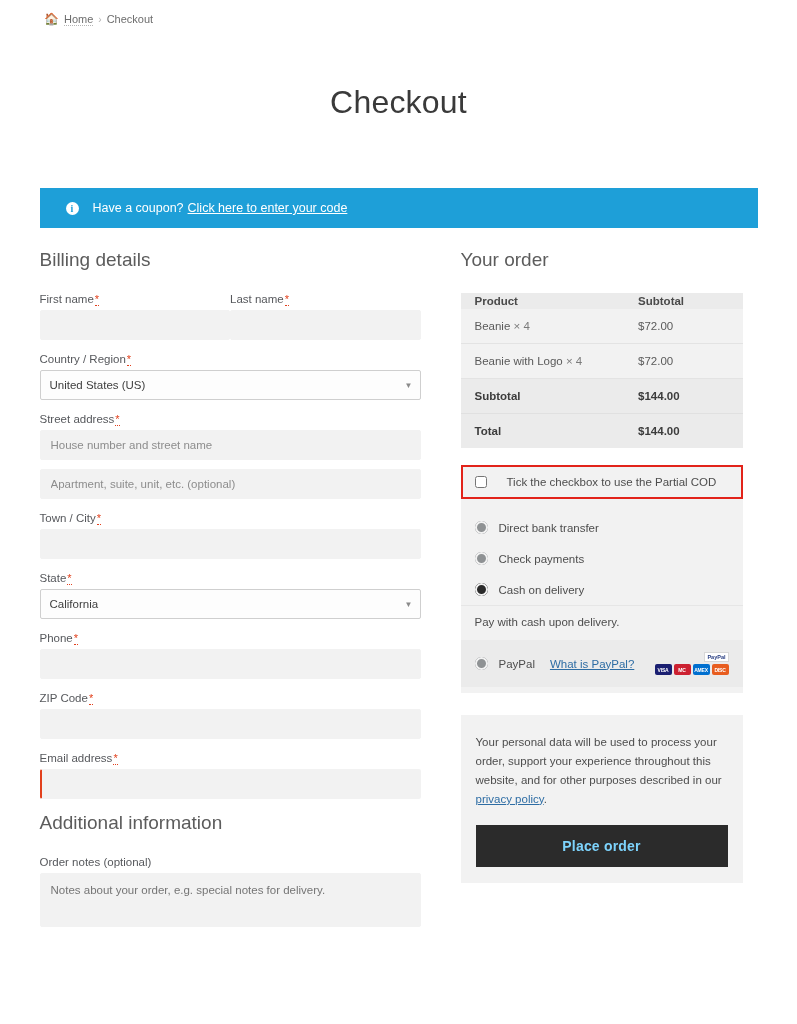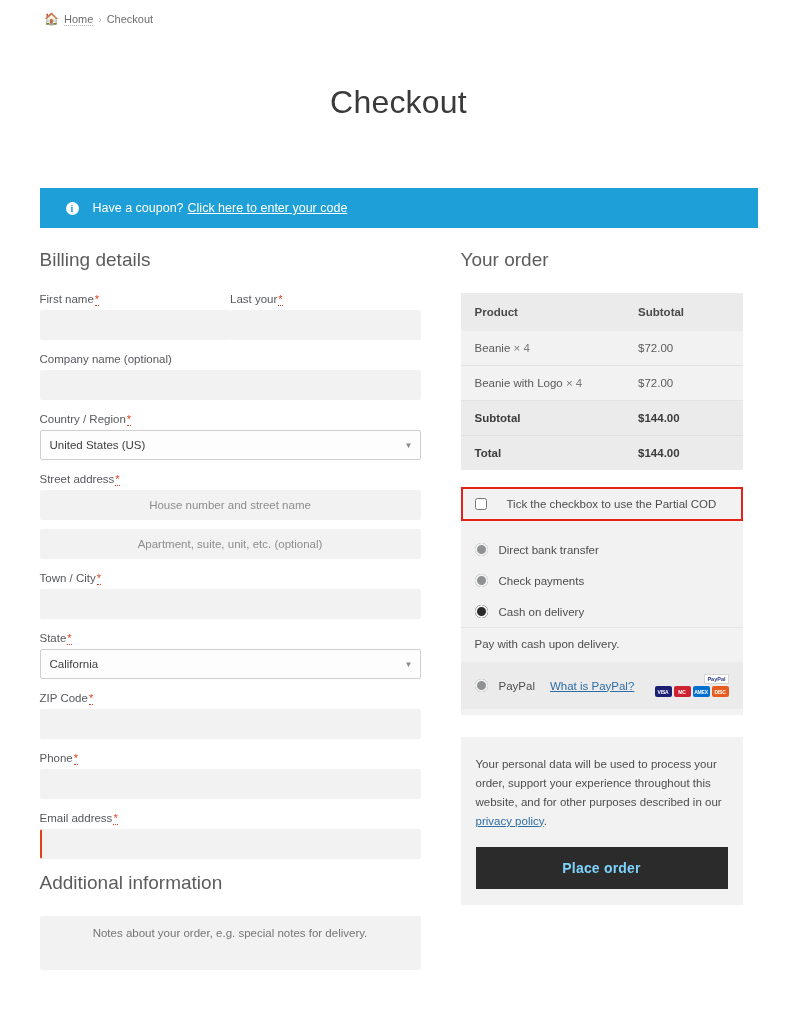--- a/index.html
+++ b/index.html
@@ -120,21 +120,20 @@
     width: 100%;
     background: #f2f2f2;
     border: 1px solid #f2f2f2;
     border-radius: 2px;
     height: 30px;
     padding: 0 10px;
     font-size: 11.5px;
     color: #6b6b6b;
     font-family: "Liberation Sans", sans-serif;
     outline: none;
-    text-align: center;
   }
   input.ftext::placeholder { color: #8d8d8d; }
   .mb-small { margin-bottom: 9px; }
 
   .email-field {
     border-left: 2px solid #e2401c !important;
   }
 
   
   .select-box {
@@ -173,21 +172,21 @@
   .order-table {
     width: 100%;
     border-collapse: collapse;
     font-size: 11.5px;
   }
   .order-table th {
     background: #ebebeb;
     text-align: left;
     font-weight: bold;
     color: #4a4a4a;
-    padding: 13px 14px;
+    padding: 2px 14px;
     font-size: 11.5px;
     border: none;
   }
   .order-table td {
     padding: 11px 14px;
     color: #5a5a5a;
     border-bottom: 1px solid #e3e3e3;
     background: #f2f2f2;
   }
   .order-table tr.line-item td { background: #f2f2f2; }
@@ -353,30 +352,26 @@
 
       <div class="row-2">
         <div class="field">
           <label class="flabel">
             <span>First name</span><span class="req">*</span>
           </label>
           <input class="ftext" type="text" value="" style="">
         </div>
         <div class="field">
           <label class="flabel">
-            <span>Last your</span><span class="req">*</span>
+            <span>Last name</span><span class="req">*</span>
           </label>
           <input class="ftext" type="text" value="" style="">
         </div>
       </div>
 
-      <div class="row">
-        <label class="flabel">Company name (optional)</label>
-        <input class="ftext" type="text" value="" style="">
-      </div>
 
       <div class="row">
         <label class="flabel">
           <span>Country / Region</span><span class="req">*</span>
         </label>
         <div class="select-box">
           <span>United States (US)</span>
           <span class="caret">▼</span>
         </div>
       </div>
@@ -401,42 +396,43 @@
           <span>State</span><span class="req">*</span>
         </label>
         <div class="select-box">
           <span>California</span>
           <span class="caret">▼</span>
         </div>
       </div>
 
       <div class="row">
         <label class="flabel">
+          <span>Phone</span><span class="req">*</span>
+        </label>
+        <input class="ftext" type="text" value="" style="">
+      </div>
+
+      <div class="row">
+        <label class="flabel">
           <span>ZIP Code</span><span class="req">*</span>
         </label>
         <input class="ftext" type="text" value="" style="">
       </div>
 
       <div class="row">
         <label class="flabel">
-          <span>Phone</span><span class="req">*</span>
-        </label>
-        <input class="ftext" type="text" value="" style="">
-      </div>
-
-      <div class="row">
-        <label class="flabel">
           <span>Email address</span><span class="req">*</span>
         </label>
         <input class="ftext email-field" type="text" value="" style="">
       </div>
 
       <h2 class="section-title addl-title">Additional information</h2>
 
       <div class="row">
+        <label class="flabel">Order notes (optional)</label>
         <textarea class="ftextarea" placeholder="Notes about your order, e.g. special notes for delivery." style=""></textarea>
       </div>
     </div>
 
     <div class="col-right">
       <h2 class="section-title">Your order</h2>
 
       <table class="order-table">
         <thead>
           <tr>

